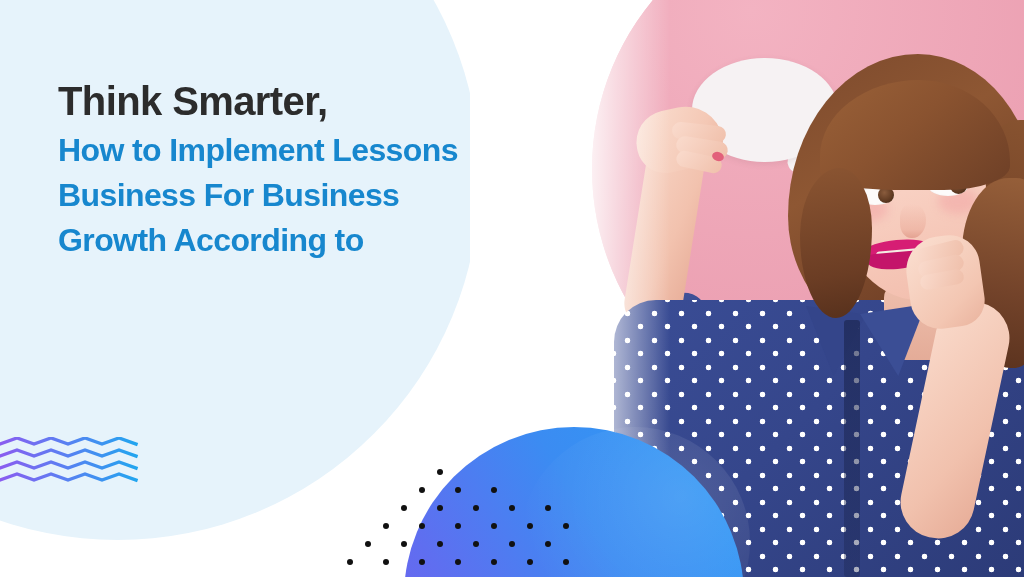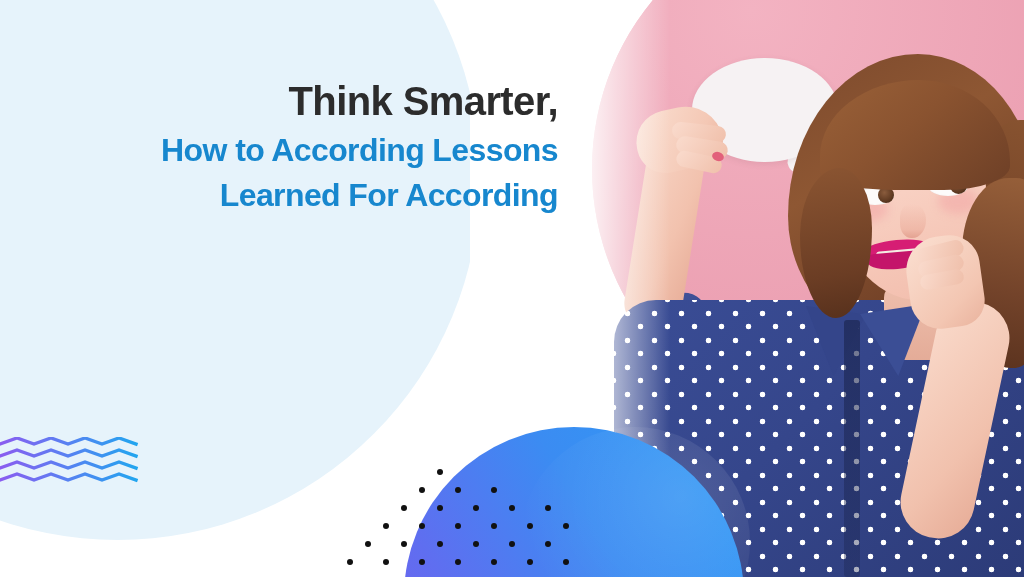--- a/index.html
+++ b/index.html
@@ -395,21 +395,20 @@
   #finger-r1 { left: 916px; top: 244px; width: 48px; height: 16px; transform: rotate(-14deg); }
   #finger-r2 { left: 918px; top: 258px; width: 46px; height: 16px; transform: rotate(-12deg); }
   #finger-r3 { left: 920px; top: 272px; width: 44px; height: 15px; transform: rotate(-10deg); }
 
   
   #headline {
     position: absolute;
     left: 58px;
     top: 74px;
     width: 500px;
-    text-align: right;
   }
   .hl-line {
     font-weight: 700;
     letter-spacing: -0.6px;
     white-space: nowrap;
   }
   .hl-dark {
     font-size: 40px;
     line-height: 54px;
     color: #2c2c2c;
@@ -539,17 +538,18 @@
     <g fill="none" stroke="url(#zz-grad)" stroke-width="3.4" stroke-linecap="square">
       <polyline points="0,7  17,1  34,7  51,1  68,7  85,1  102,7  119,1  136,7"></polyline>
       <polyline points="0,19 17,13 34,19 51,13 68,19 85,13 102,19 119,13 136,19"></polyline>
       <polyline points="0,31 17,25 34,31 51,25 68,31 85,25 102,31 119,25 136,31"></polyline>
       <polyline points="0,43 17,37 34,43 51,37 68,43 85,37 102,43 119,37 136,43"></polyline>
     </g>
   </svg>
 
   <div id="headline">
     <div class="hl-line hl-dark">Think Smarter,</div>
-    <div class="hl-line hl-blue">How to According Lessons</div>
-    <div class="hl-line hl-blue">Learned For According</div>
+    <div class="hl-line hl-blue">How to Implement Lessons</div>
+    <div class="hl-line hl-blue">Business For Business</div>
+    <div class="hl-line hl-blue">Growth According to</div>
   </div>
 
 </div>
 
 </body></html>

